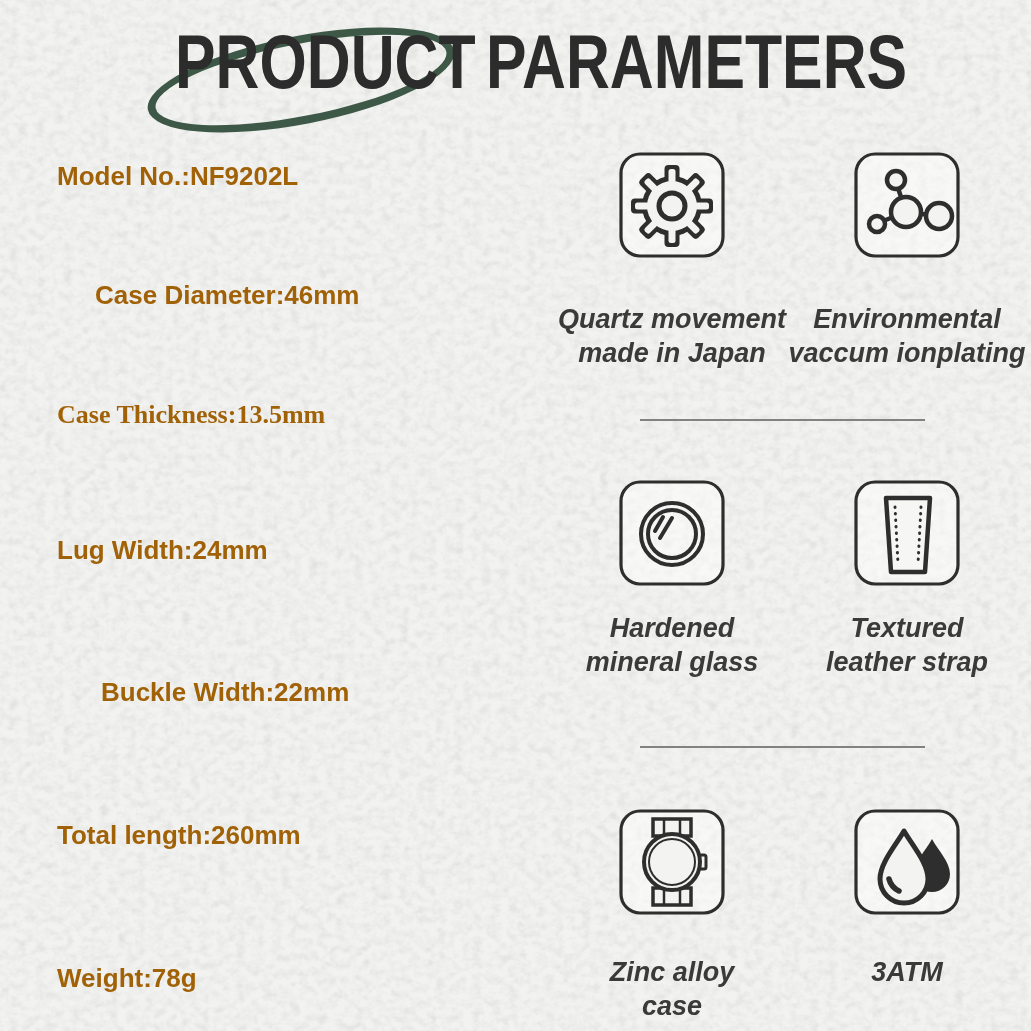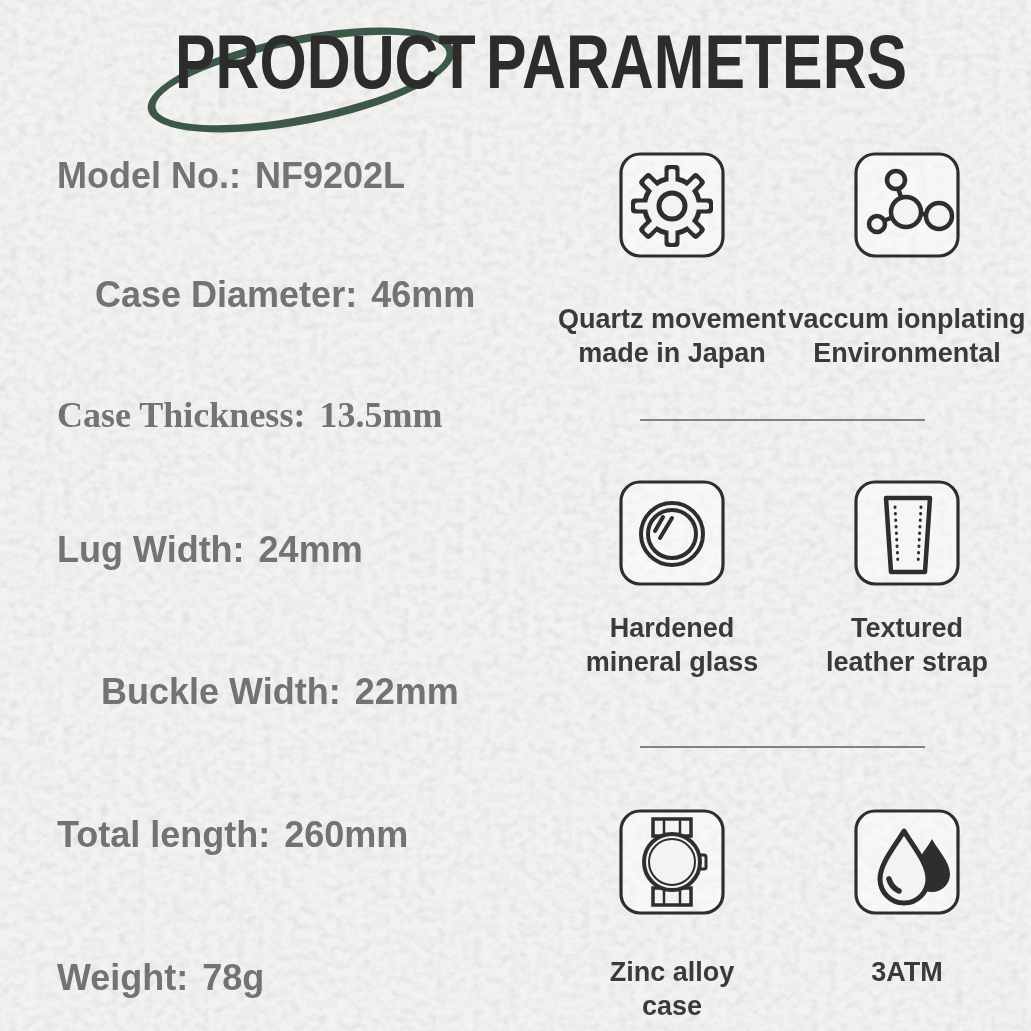--- a/index.html
+++ b/index.html
@@ -19,37 +19,37 @@
   .title-word{
     position:absolute;top:24px;z-index:2;white-space:nowrap;
     font-size:76px;font-weight:800;letter-spacing:0px;color:#2c2c2c;
     transform:scaleX(0.8);transform-origin:left top;line-height:1.0;
   }
   .title-word.w1{left:175px;}
   .title-word.w2{left:486px;}
   
   .spec{
     position:absolute;left:57px;height:44px;line-height:44px;
-    font-size:36px;font-weight:bold;color:#737373;
-    display:flex;gap:14px;white-space:nowrap;z-index:2;
+    font-size:26px;font-weight:bold;color:#a16207;
+    display:flex;gap:0;white-space:nowrap;z-index:2;
   }
   .spec.s0{top:154px;} .spec.s1{top:273px;margin-left:38px;} .spec.s2{top:393px;font-family:Liberation Serif, serif;}
   .spec.s3{top:528px;} .spec.s4{top:670px;margin-left:44px;} .spec.s5{top:813px;}
   .spec.s6{top:956px;align-items:flex-end;}
   
   .feature{
     position:absolute;width:240px;z-index:2;
     display:flex;flex-direction:column;align-items:center;
   }
   .feature.c1{left:552px;} .feature.c2{left:787px;}
   .feature.r1{top:150px;} .feature.r2{top:478px;} .feature.r3{top:807px;align-items:center;}
   .feature svg{width:110px;height:110px;display:block;}
   .feature-label{
     text-align:center;font-size:27px;line-height:34px;font-weight:bold;
-    color:#3a3a3a;white-space:nowrap;
+    color:#3a3a3a;white-space:nowrap;font-style:italic;
   }
   .r1 .feature-label{margin-top:42px;}
   .r2 .feature-label{margin-top:23px;}
   .r3 .feature-label{margin-top:38px;}
   .divider{
     position:absolute;left:640px;width:285px;height:2px;
     background:#828282;z-index:2;
   }
   .divider.d1{top:419px;} .divider.d2{top:746px;}
 </style>
@@ -139,22 +139,22 @@
       <line x1="54" y1="62" x2="44" y2="32"></line>
       <line x1="54" y1="62" x2="26" y2="73"></line>
       <line x1="54" y1="62" x2="86" y2="66"></line>
       <circle cx="54" cy="62" r="15" fill="#f3f3f1"></circle>
       <circle cx="44" cy="30" r="9" fill="#f3f3f1"></circle>
       <circle cx="25" cy="74" r="8" fill="#f3f3f1"></circle>
       <circle cx="87" cy="66" r="13" fill="#f3f3f1"></circle>
     </g>
   </svg>
   <div class="feature-label">
+    <div>Environmental</div>
     <div>vaccum ionplating</div>
-    <div>Environmental</div>
   </div>
 </div>
 
 <div class="feature r2 c1">
   <svg viewBox="0 0 110 110">
     <rect x="4" y="4" width="102" height="102" rx="19" fill="rgba(255,255,255,0.45)" stroke="#2e2e2e" stroke-width="3.2"></rect>
     <circle cx="55" cy="56" r="31" fill="none" stroke="#2e2e2e" stroke-width="4"></circle>
     <circle cx="55" cy="56" r="24" fill="none" stroke="#2e2e2e" stroke-width="4"></circle>
     <g stroke="#2e2e2e" stroke-width="4" stroke-linecap="round">
       <line x1="38" y1="53" x2="46" y2="39"></line>

